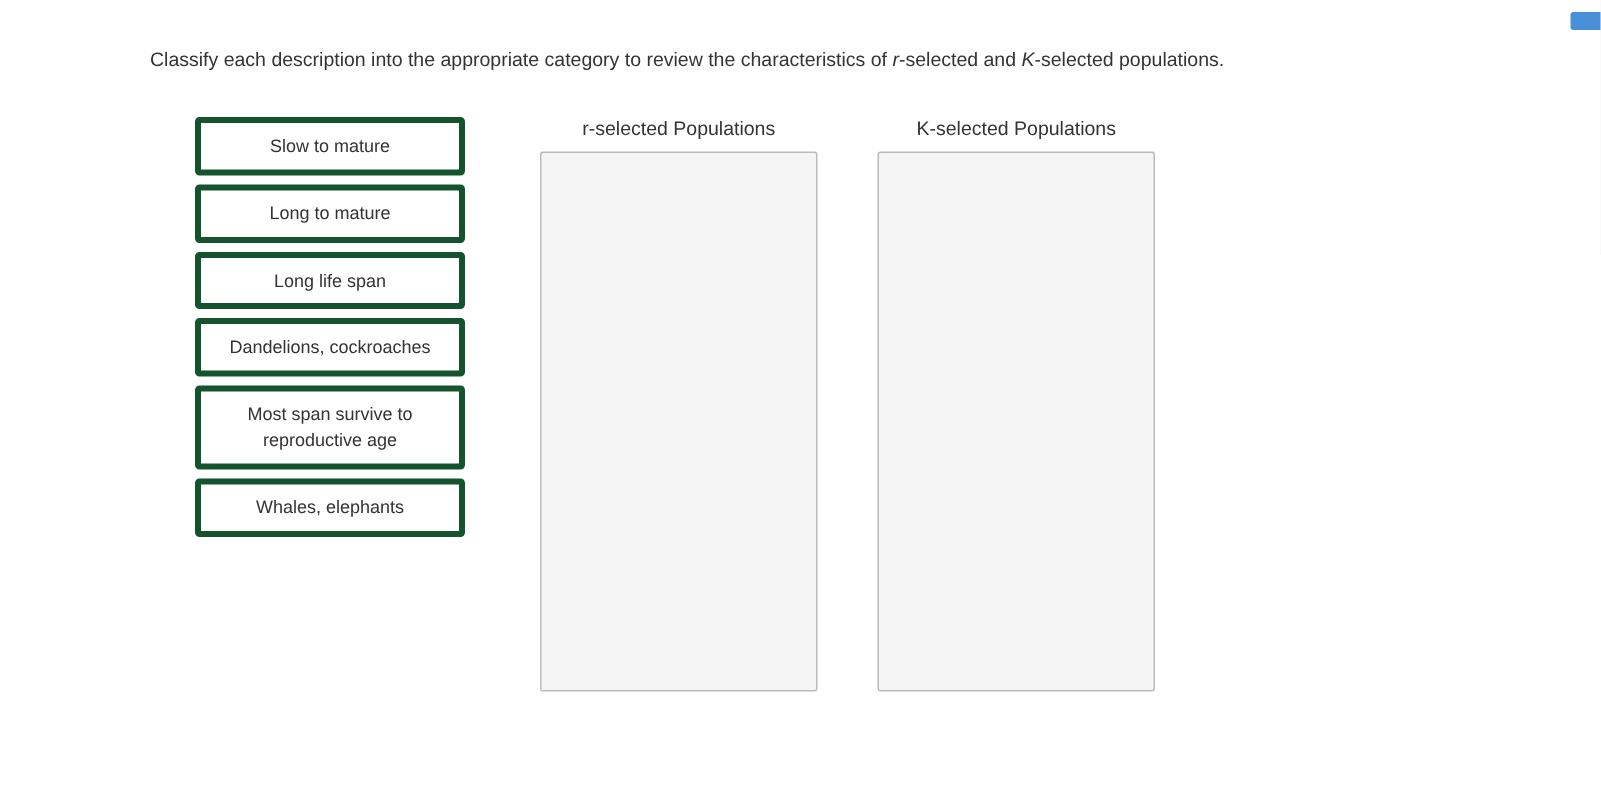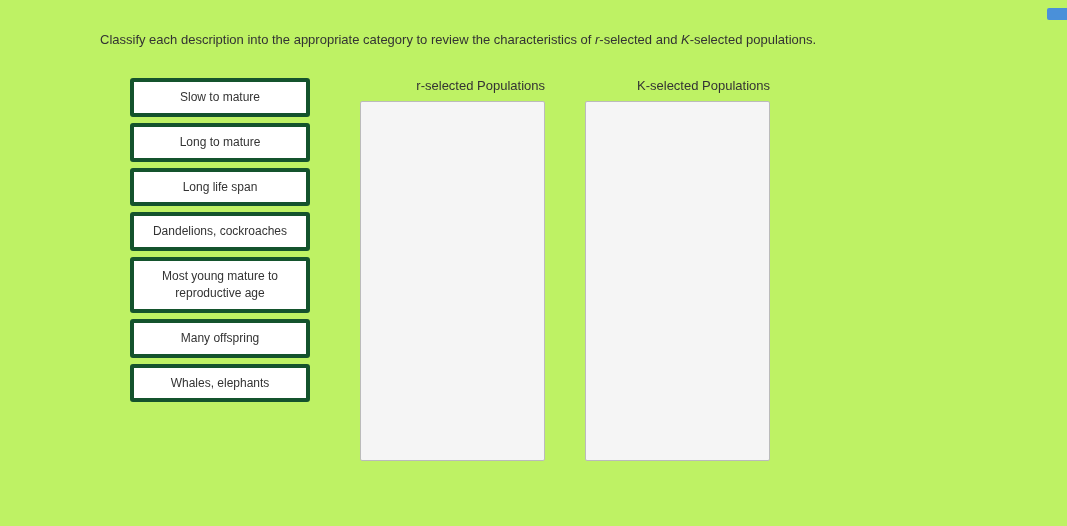--- a/index.html
+++ b/index.html
@@ -13,21 +13,21 @@
       background-color: #e8e8e8;
       width: 1067px;
       height: 526px;
       overflow: hidden;
       position: relative;
     }
 
     .page-container {
       width: 1067px;
       height: 526px;
-      background-color: #bef264;
+      background-color: #ffffff;
       position: relative;
     }
 
     .top-right-btn {
       position: absolute;
       top: 8px;
       right: 0px;
       background-color: #4a90d9;
       color: white;
       border: none;
@@ -116,21 +116,21 @@
       position: absolute;
       top: 78px;
       left: 360px;
       display: flex;
       gap: 40px;
     }
 
     .drop-zone-container {
       display: flex;
       flex-direction: column;
-      align-items: flex-end;
+      align-items: center;
     }
 
     .drop-zone-label {
       font-size: 13px;
       color: #333;
       margin-bottom: 8px;
       text-align: center;
     }
 
     .drop-zone {
@@ -162,22 +162,21 @@
   <div class="ebook-link"></div>
 
   <div class="references-link"></div>
 
   <div class="items-column">
 
   <div class="drag-item">Slow to mature</div>
       <div class="drag-item">Long to mature</div>
       <div class="drag-item">Long life span</div>
       <div class="drag-item">Dandelions, cockroaches</div>
-      <div class="drag-item">Most young mature to reproductive age</div>
-      <div class="drag-item">Many offspring</div>
+      <div class="drag-item">Most span survive to reproductive age</div>
       <div class="drag-item">Whales, elephants</div>
     </div>
 
   <div class="drop-zones">
   <div class="drop-zone-container">
         <div class="drop-zone-label">r-selected Populations</div>
         <div class="drop-zone"></div>
       </div>
       <div class="drop-zone-container">
         <div class="drop-zone-label">K-selected Populations</div>

